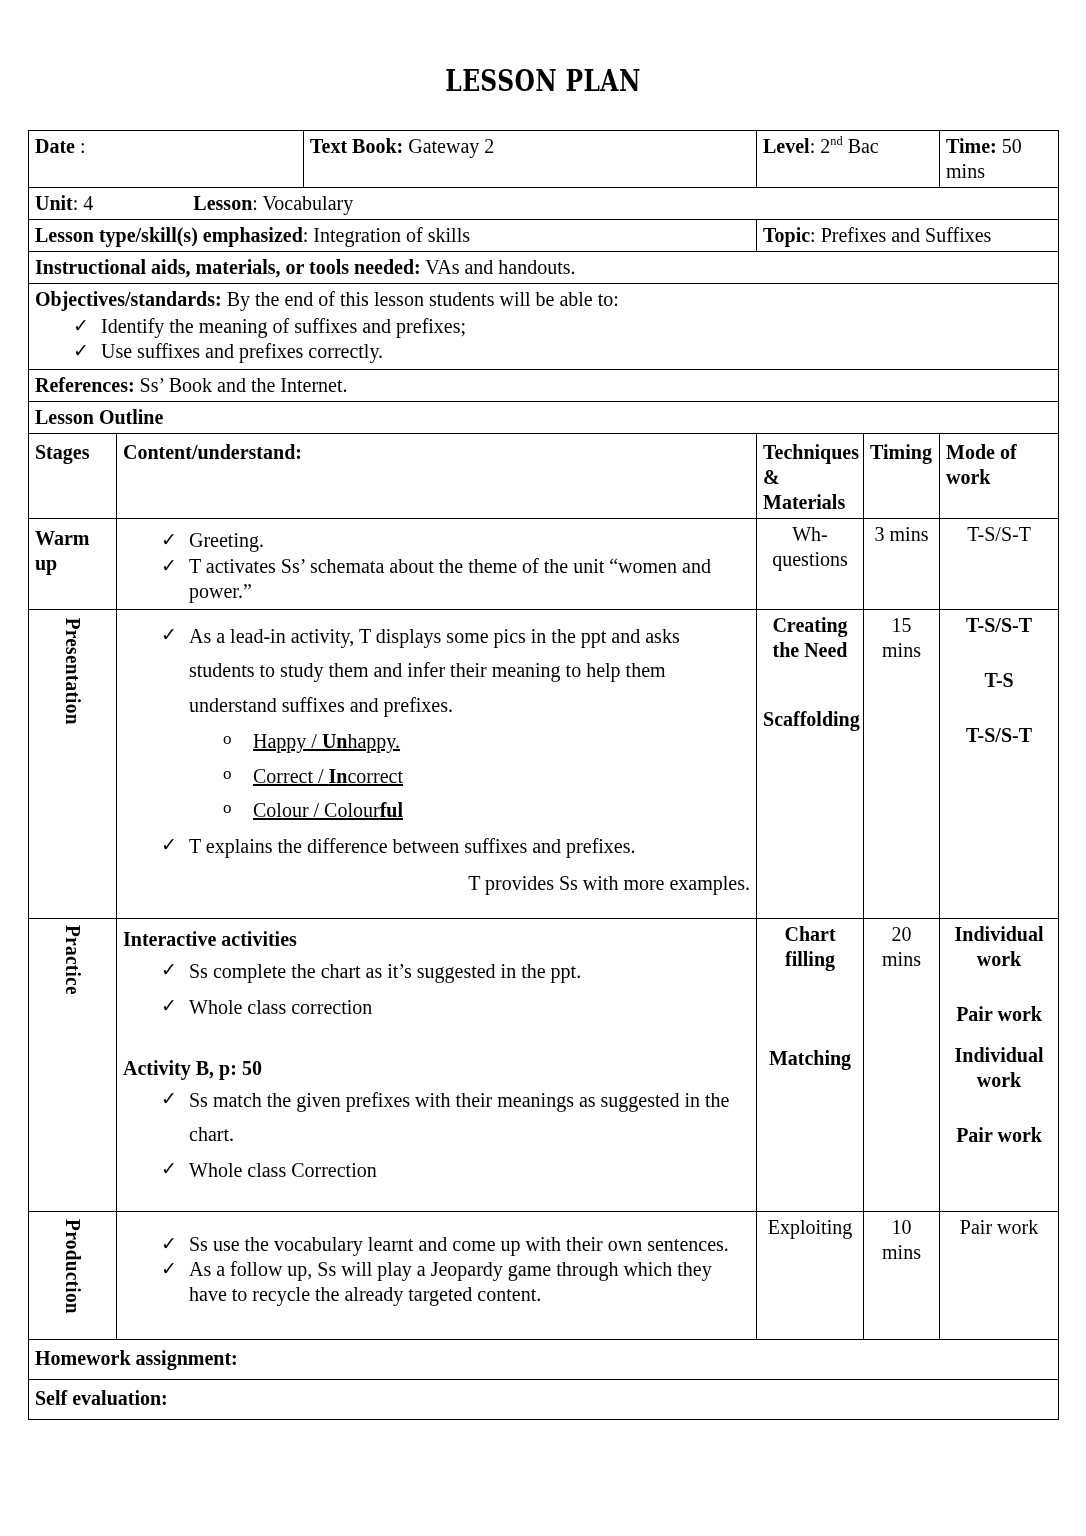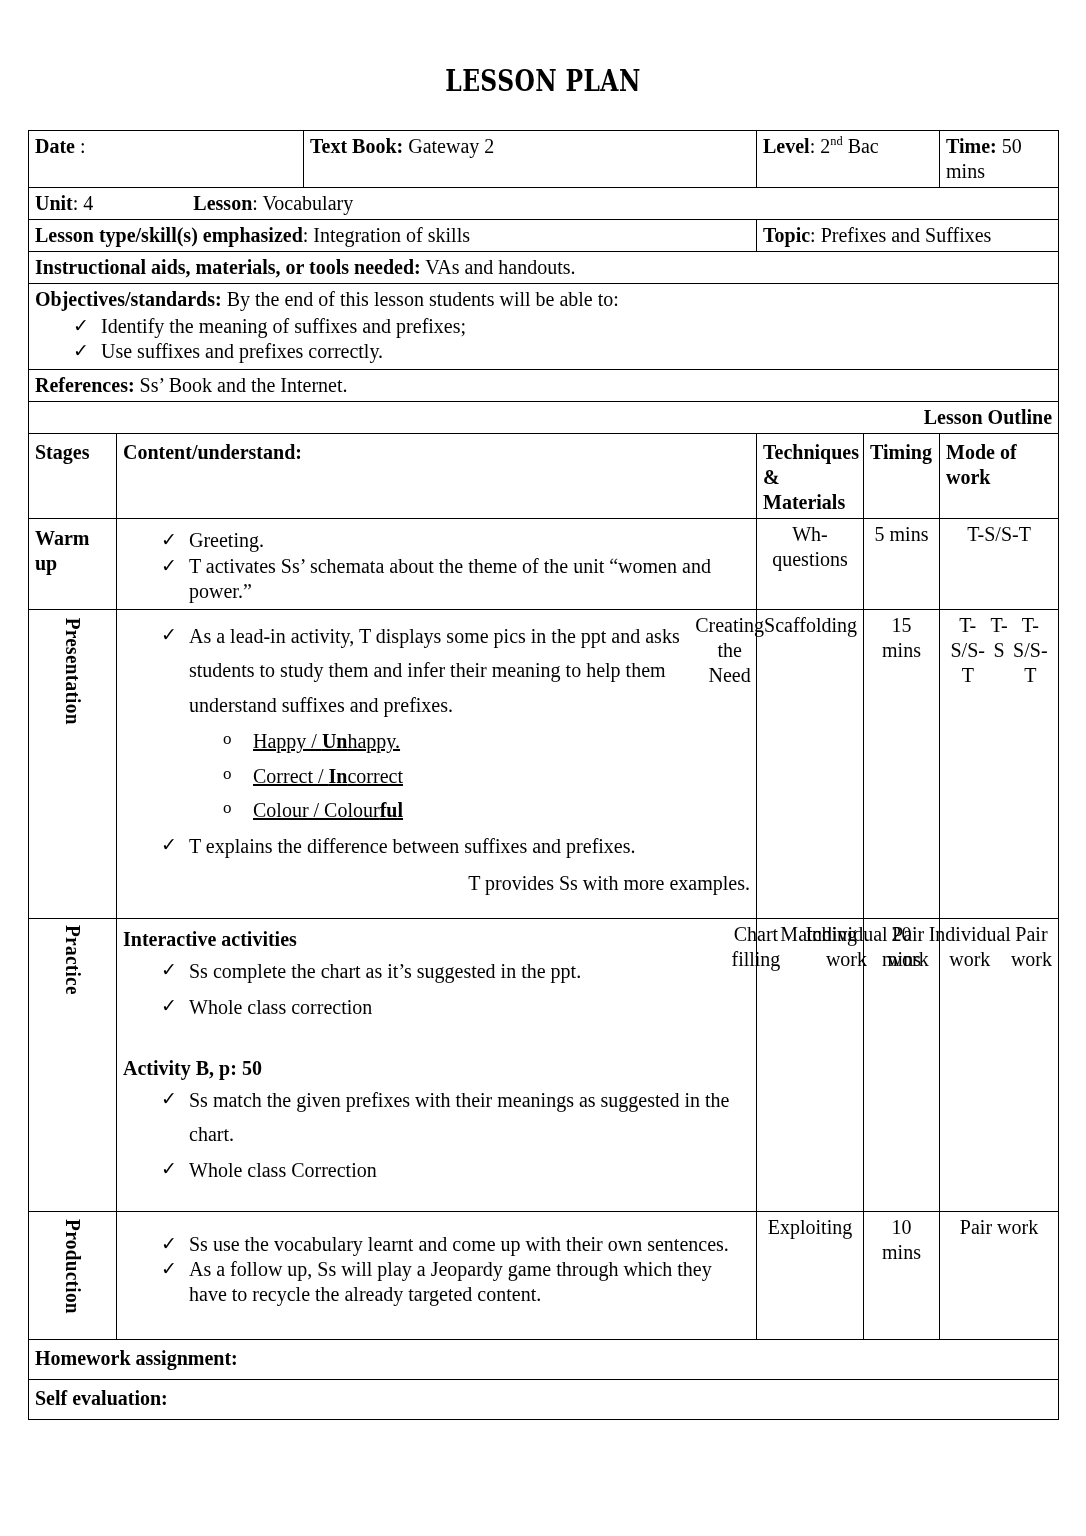--- a/index.html
+++ b/index.html
@@ -101,23 +101,23 @@
     font-weight: bold;
     font-size: 21px;
     letter-spacing: 0.3px;
     transform: scaleY(0.92);
   }
   td.stage-cell { padding: 0; }
   .gap-sm { height: 16px; }
   .gap-md { height: 30px; }
   .gap-lg { height: 44px; }
 
-  .stack { display: flex; justify-content: flex-end; height: 100%; }
+  .stack { display: flex; flex-direction: column; justify-content: flex-end; height: 100%; font-weight: bold; }
   .stack .row { text-align: center; }
-  .h-lesson-outline { text-align: right; font-weight: bold; font-size: 21px; }
+  .h-lesson-outline { text-align: left; font-weight: bold; font-size: 21px; }
 </style>
 </head>
 <body>
 
 <div class="page">
 
   <h1 class="doc-title">LESSON PLAN</h1>
 
   <table class="plan">
     <colgroup>
@@ -202,21 +202,21 @@
         <div>Warm</div>
         <div>up</div>
       </td>
       <td colspan="3" style="padding-top:7px">
         <ul class="chk">
           <li>Greeting.</li>
           <li>T activates Ss’ schemata about the theme of the unit “women and power.”</li>
         </ul>
       </td>
       <td class="ctr mid">Wh-questions</td>
-      <td class="ctr mid">5 mins</td>
+      <td class="ctr mid">3 mins</td>
       <td class="ctr mid">T-S/S-T</td>
     </tr>
 
     <tr>
       <td class="stage-cell">
         <div class="vert-wrap">
           <div class="vert">Presentation</div>
         </div>
       </td>
       <td colspan="3" style="padding-top:7px;padding-bottom:18px">

